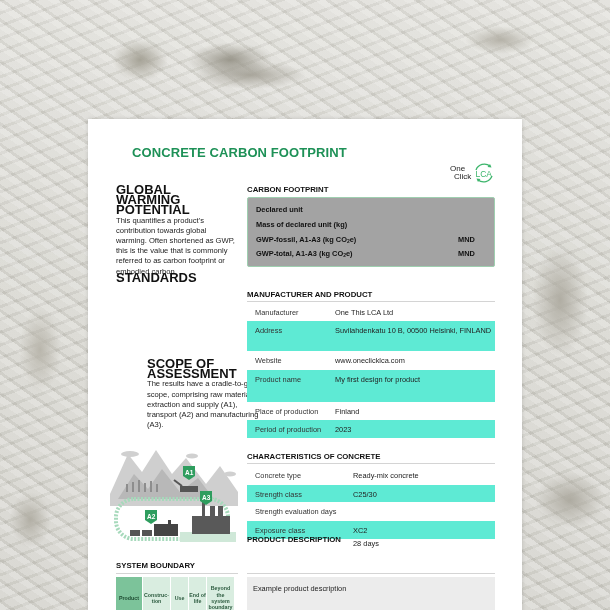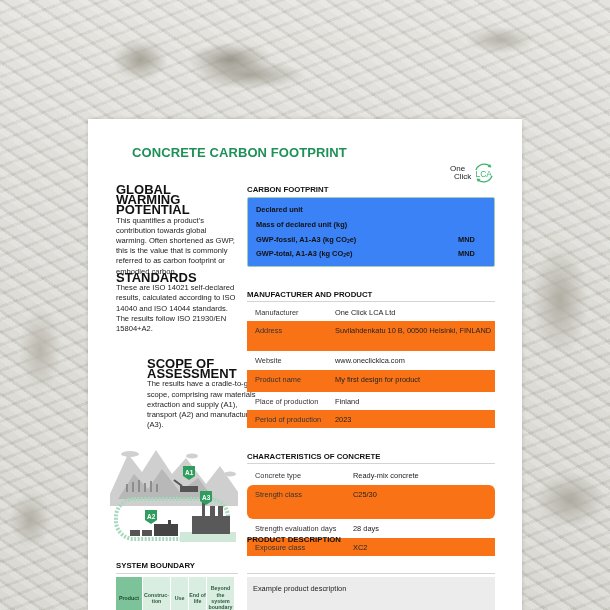--- a/index.html
+++ b/index.html
@@ -39,29 +39,29 @@
     .logo-lca { position:absolute; left:24px; top:0; width:24px; height:24px; }
 
     .lefttext { position:absolute; left:28px; width:122px; font-size:7.6px; line-height:10.2px; color:#222; }
     .lefttext .h { font-weight:bold; color:#111; font-size:13px; }
 
     .sec-h { position:absolute; left:159px; font-size:7.8px; font-weight:bold; color:#111; }
     .sec-line { position:absolute; left:159px; width:248px; height:1px; background:#d4d4d4; }
 
     .cf-box {
       position:absolute; left:159px; top:78px; width:246px; height:68px;
-      background:#3b82f6; border:1px solid #9fcfb0; border-radius:2px;
+      background:#a3a3a3; border:1px solid #9fcfb0; border-radius:2px;
     }
     .cf-row { position:absolute; left:8px; font-size:7.4px; font-weight:bold; color:#111; }
     .cf-val { position:absolute; left:210px; font-size:7.4px; font-weight:bold; color:#111; }
     sub { font-size:5px; vertical-align:-1px; }
 
     .tbl { position:absolute; left:159px; width:248px; }
     .tr { position:relative; font-size:7.4px; color:#222; }
-    .tr.alt { background:#f97316; }
+    .tr.alt { background:#5eead4; }
     .tr .k { position:absolute; left:8px; top:5px; color:#333; }
     .tr .v { position:absolute; top:5px; white-space:nowrap; overflow:hidden; color:#222; }
 
     .illus { position:absolute; left:22px; top:325px; width:128px; height:108px; }
 
     .sb-h { position:absolute; left:28px; top:442px; font-size:7.8px; font-weight:bold; color:#111; }
     .sb-line { position:absolute; left:28px; top:454px; width:122px; height:1px; background:#d4d4d4; }
     .sb-cells { position:absolute; left:28px; top:458px; height:42px; display:flex; gap:1px; }
     .sb-cell {
       background:#d9ede0; color:#2b5a3e; font-size:5.3px; font-weight:bold; text-align:center;
@@ -94,21 +94,20 @@
       <text x="3.5" y="15.5" font-family="Liberation Sans, sans-serif" font-size="8.5" fill="#3cb56b">LCA</text>
     </svg>
   </div>
 
   <div class="lefttext" style="top:66px;">
     <div class="h">GLOBAL WARMING POTENTIAL</div>
     <div>This quantifies a product's contribution towards global warming. Often shortened as GWP, this is the value that is commonly referred to as carbon footprint or embodied carbon.</div>
   </div>
   <div class="lefttext" style="top:154px;">
     <div class="h">STANDARDS</div>
-    <div>These are ISO 14021 self-declared results, calculated according to ISO 14040 and ISO 14044 standards. The results follow ISO 21930/EN 15804+A2.</div>
   </div>
   <div class="lefttext" style="top:240px;margin-left:31px;">
     <div class="h">SCOPE OF ASSESSMENT</div>
     <div>The results have a cradle-to-gate scope, comprising raw materials extraction and supply (A1), transport (A2) and manufacturing (A3).</div>
   </div>
 
   <svg class="illus" viewBox="0 0 128 108">
 
     <polygon points="0,50 18,10 32,28 46,6 62,30 76,14 96,40 110,22 128,48 128,62 0,62" fill="#cfcfcf"></polygon>
     <polygon points="8,55 24,30 38,45 52,25 70,48 88,34 104,55" fill="#b8b8b8"></polygon>
@@ -175,58 +174,58 @@
     <div class="cf-val" style="top:37px;">MND</div>
     <div class="cf-row" style="top:51px;"><span>GWP-total, A1-A3 (kg CO</span><sub>2</sub><span>e)</span></div>
     <div class="cf-val" style="top:51px;">MND</div>
   </div>
 
   <div class="sec-h" style="top:171px;">MANUFACTURER AND PRODUCT</div>
   <div class="sec-line" style="top:182px;"></div>
   <div class="tbl" style="top:184px;">
     <div class="tr" style="height:18px;">
       <span class="k">Manufacturer</span>
-      <span class="v" style="left:88px;">One Click LCA Ltd</span>
+      <span class="v" style="left:88px;">One This LCA Ltd</span>
     </div>
     <div class="tr alt" style="height:30px;">
       <span class="k">Address</span>
       <span class="v" style="left:88px; width:164px;">Suvilahdenkatu 10 B, 00500 Helsinki, FINLAND</span>
     </div>
     <div class="tr" style="height:19px;">
       <span class="k">Website</span>
       <span class="v" style="left:88px;">www.oneclicklca.com</span>
     </div>
-    <div class="tr alt" style="height:22px;text-align:center;">
+    <div class="tr alt" style="height:32px;text-align:center;">
       <span class="k">Product name</span>
       <span class="v" style="left:88px;">My first design for product</span>
     </div>
     <div class="tr" style="height:18px;">
       <span class="k">Place of production</span>
       <span class="v" style="left:88px;">Finland</span>
     </div>
     <div class="tr alt" style="height:18px;">
       <span class="k">Period of production</span>
       <span class="v" style="left:88px;">2023</span>
     </div>
   </div>
 
   <div class="sec-h" style="top:333px;">CHARACTERISTICS OF CONCRETE</div>
   <div class="sec-line" style="top:344px;"></div>
   <div class="tbl" style="top:347px;">
     <div class="tr" style="height:19px;">
       <span class="k">Concrete type</span>
       <span class="v" style="left:106px;">Ready-mix concrete</span>
     </div>
-    <div class="tr alt" style="height:34px;border-radius:6px;">
+    <div class="tr alt" style="height:17px;">
       <span class="k">Strength class</span>
       <span class="v" style="left:106px;">C25/30</span>
     </div>
     <div class="tr" style="height:19px;">
       <span class="k">Strength evaluation days</span>
-      <span class="v" style="left:106px;">28 days</span>
+      <span class="v" style="left:106px;margin-top:32px;">28 days</span>
     </div>
     <div class="tr alt" style="height:18px;">
       <span class="k">Exposure class</span>
       <span class="v" style="left:106px;">XC2</span>
     </div>
   </div>
 
   <div class="sec-h" style="top:416px;">PRODUCT DESCRIPTION</div>
   <div class="sec-line" style="top:454px;"></div>
   <div class="pd-box">

